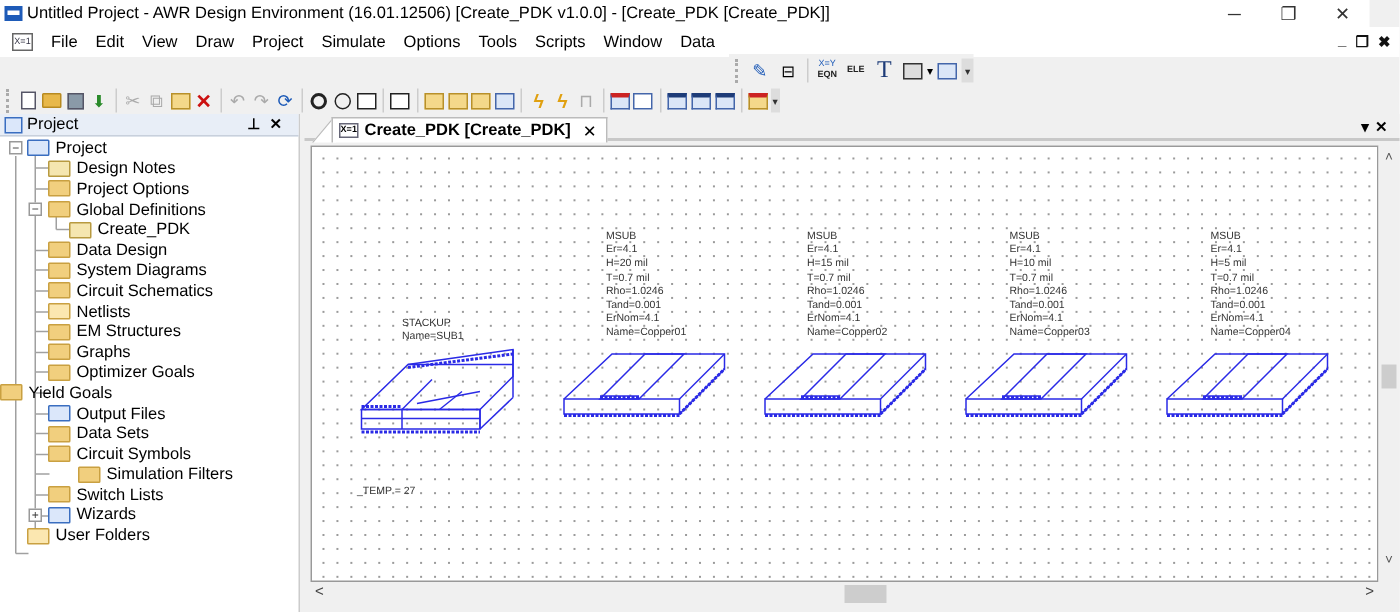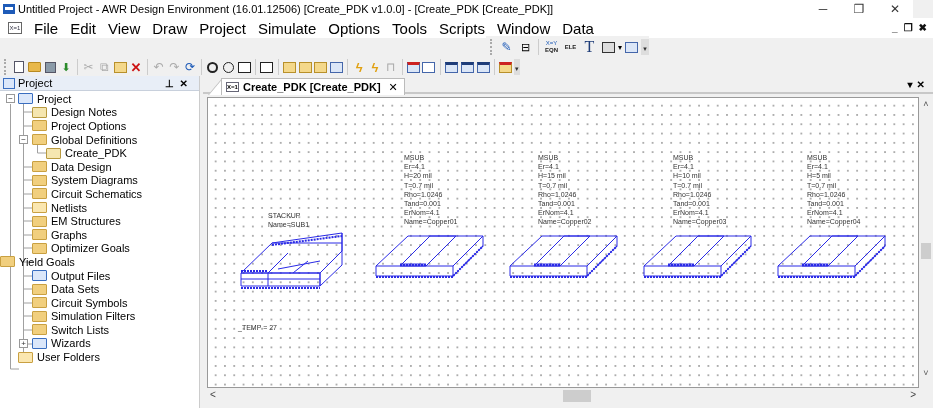--- a/index.html
+++ b/index.html
@@ -5,21 +5,21 @@
 *{box-sizing:border-box;margin:0;padding:0}
 body{width:933px;height:408px;overflow:hidden;background:#f0f0f0;font-family:"Liberation Sans",sans-serif;font-size:11px;color:#000;position:relative}
 .titlebar{position:absolute;left:0;top:0;width:913px;height:18px;background:#fff;display:flex;align-items:center}
 .app-icon{width:12px;height:10px;background:#1e5bb8;margin:0 3px 0 3px;display:inline-block;position:relative}
 .app-icon:after{content:"";position:absolute;left:2px;top:3px;width:8px;height:3px;background:#fff}
 .title-text{font-size:11px;color:#000}
 .win-ctrls{position:absolute;right:0;top:0;display:flex;height:18px}
 .win-ctrls span{width:36px;text-align:center;font-size:12px;line-height:18px;color:#333}
 .menubar{position:absolute;left:0;top:18px;width:933px;height:20px;background:#fff;display:flex;align-items:center}
 .menu-doc-icon{width:14px;height:12px;border:1px solid #666;margin:0 6px 0 8px;font-size:6px;line-height:10px;text-align:center;color:#334}
-.menu-item{padding:0 6px;font-size:15px}
+.menu-item{padding:0 6px;font-size:11px}
 .mdi-ctrls{position:absolute;right:6px;top:22px;display:flex;gap:6px;font-size:10px;font-weight:bold;color:#111}
 .toolbar-row{position:absolute;height:22px;display:flex;align-items:center;background:#f0f0f0}
 .tb-grip{width:3px;height:16px;border-left:2px dotted #aaa;margin:0 4px 0 4px}
 .tb-btn{width:17px;height:17px;margin:0 1px;display:inline-flex;align-items:center;justify-content:center;font-size:11px}
 .tb-sep{width:1px;height:16px;background:#ccc;margin:0 3px}
 .tb-more{width:8px;height:16px;background:#ddd;font-size:7px;line-height:20px;text-align:center;color:#333}
 .ico-doc{width:10px;height:12px;border:1px solid #556;background:#fff}
 .ico-folder{width:13px;height:10px;background:#e8b84a;border:1px solid #b88a20;border-radius:1px}
 .ico-save{width:11px;height:11px;background:#8a9aa8;border:1px solid #556}
 .ico-gen{width:13px;height:11px;border:1px solid #4466aa;background:#dbe6f7}
@@ -284,21 +284,21 @@
       <span>Output Files</span>
     </div>
     <div class="tree-item" style="padding-left:32px">
       <span class="ti folder"></span>
       <span>Data Sets</span>
     </div>
     <div class="tree-item" style="padding-left:32px">
       <span class="ti folder"></span>
       <span>Circuit Symbols</span>
     </div>
-    <div class="tree-item" style="padding-left:32px">
+    <div class="tree-item" style="padding-left:52px">
       <span class="ti folder"></span>
       <span>Simulation Filters</span>
     </div>
     <div class="tree-item" style="padding-left:32px">
       <span class="ti folder"></span>
       <span>Switch Lists</span>
     </div>
     <div class="tree-item" style="padding-left:32px">
       <span class="expander" style="left:19px;top:2px">+</span>
       <span class="ti blue"></span>

